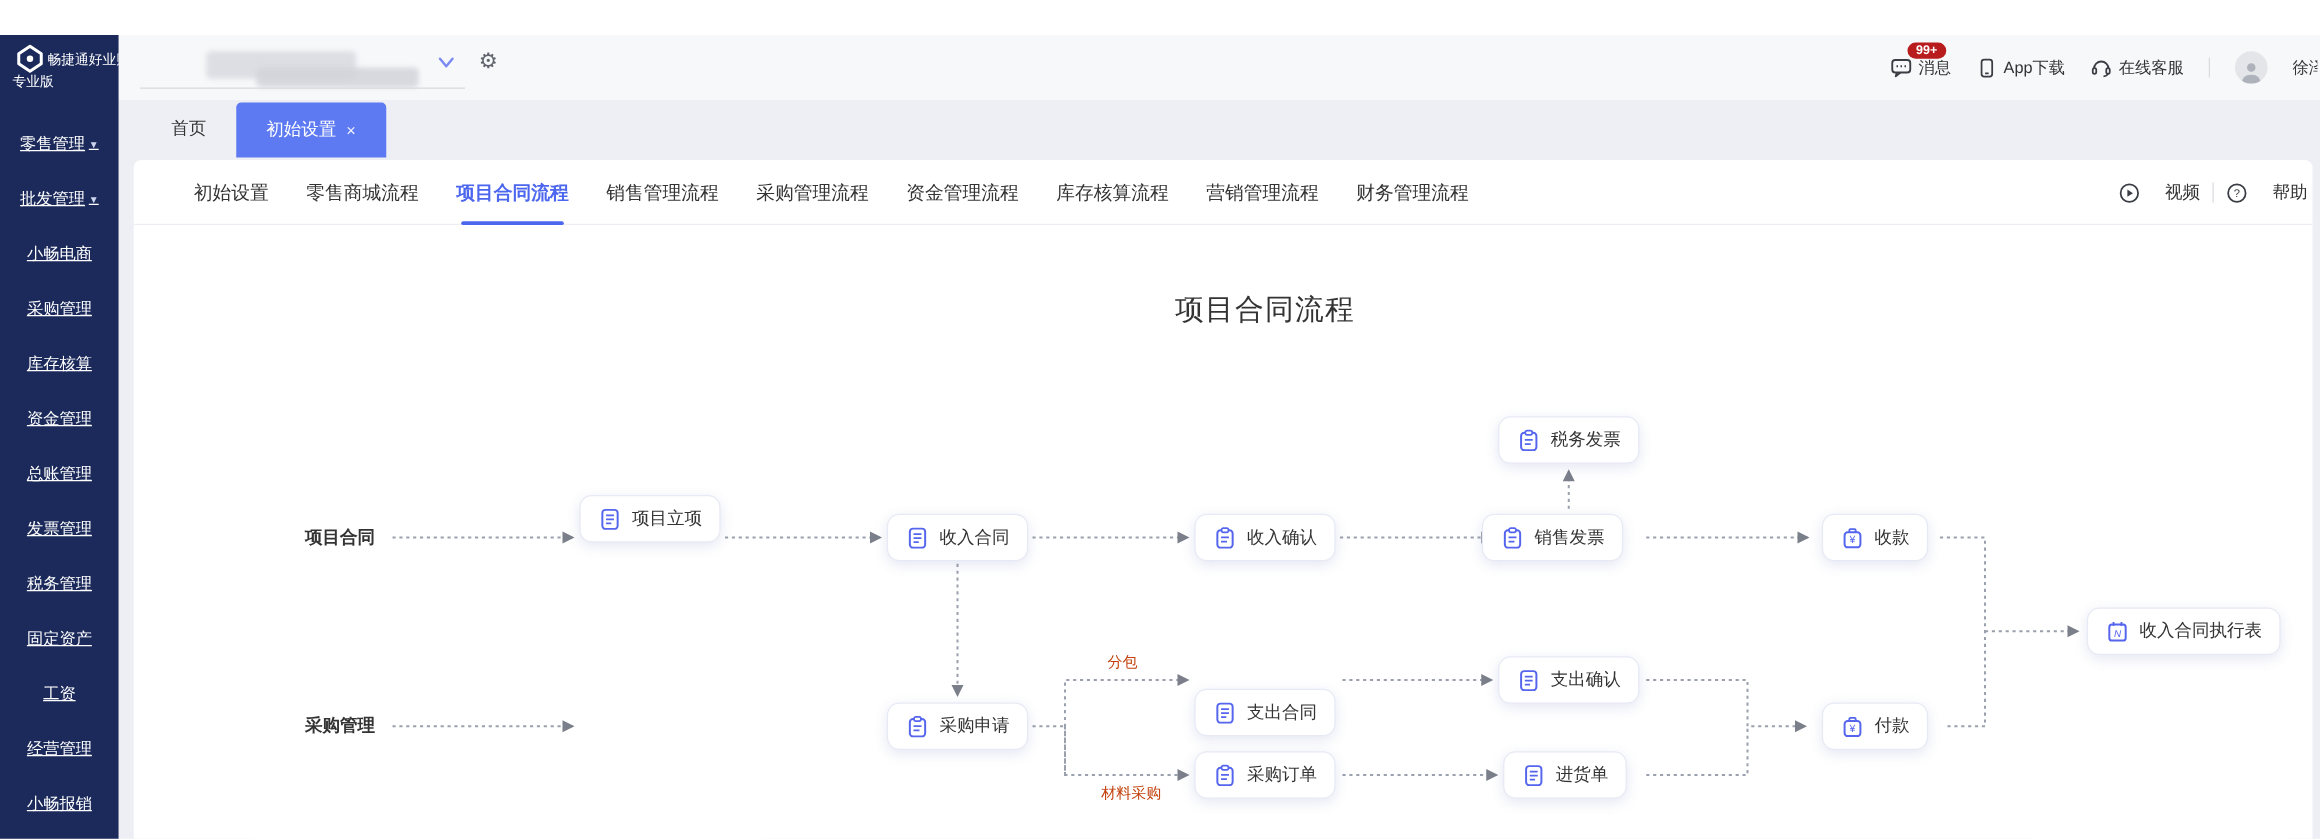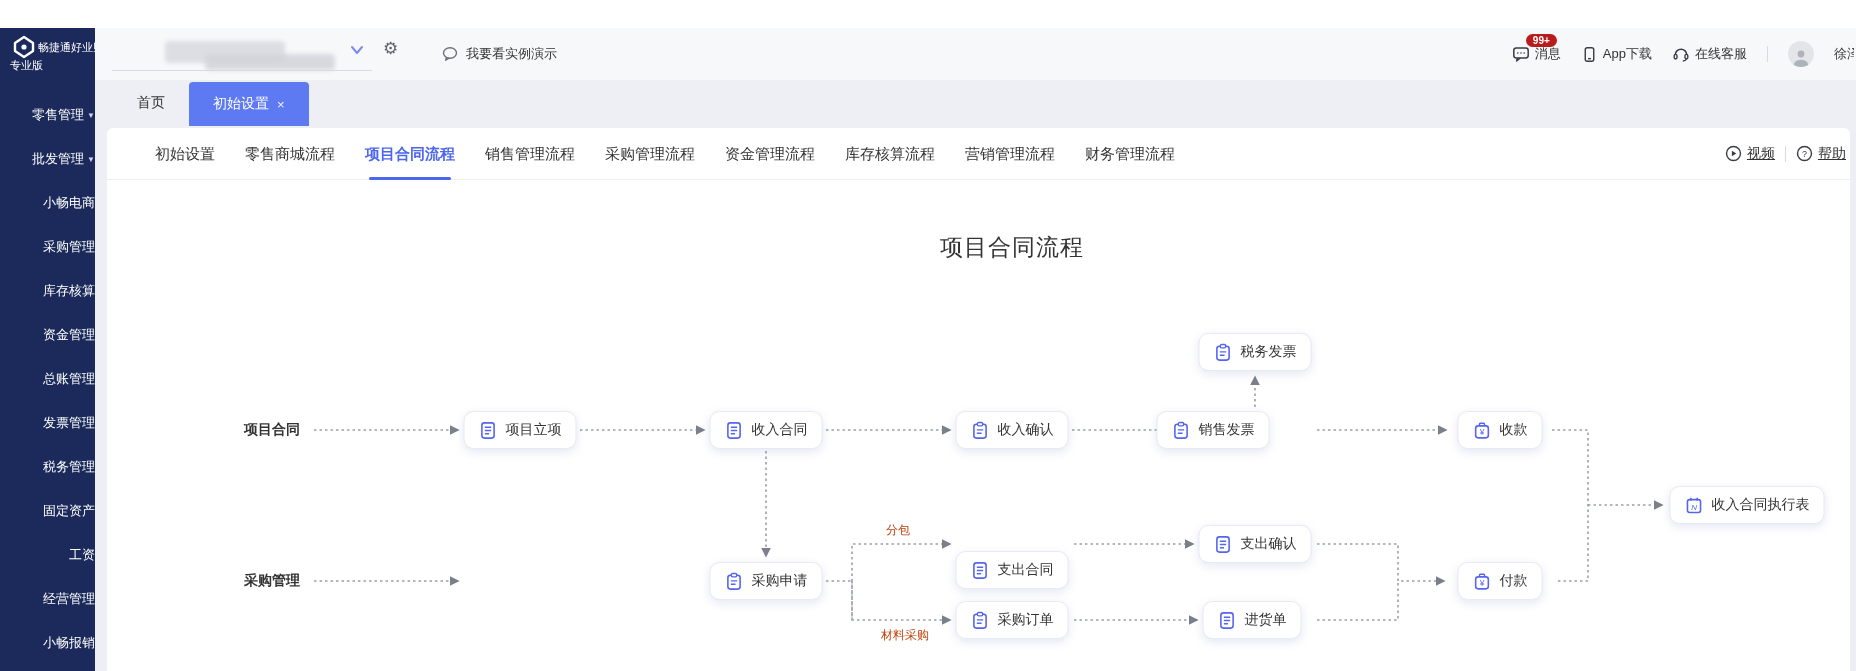--- a/index.html
+++ b/index.html
@@ -10,22 +10,22 @@
   
   #topstrip { left:0; top:0; width:1856px; height:28px; background:#ffffff; }
 
   
   #sidebar { left:0; top:28px; width:95px; height:643px; background:#1b2a5b; color:#fff; }
   #logo-area { position:absolute; left:0; top:0; width:95px; height:52px; }
   #logo-mark { position:absolute; left:12px; top:7px; }
   #logo-title { position:absolute; left:38px; top:12px; font-size:11px; color:#fff; white-space:nowrap; width:57px; overflow:hidden; }
   #logo-sub { position:absolute; left:10px; top:30px; font-size:11px; color:#fff; }
   #sidebar-list { position:absolute; left:0; top:65px; width:95px; }
-  .side-item { height:44px; display:flex; align-items:center; justify-content:flex-end;
-               font-size:13px; color:#fff; cursor:pointer; gap:3px; white-space:nowrap; }
+  .side-item { height:44px; display:flex; align-items:center; justify-content:center;
+               font-size:13px; color:#fff; cursor:pointer; gap:3px; white-space:nowrap;text-decoration:underline; }
   .side-caret { font-size:8px; color:#cdd4ee; }
 
   
   #header { left:95px; top:28px; width:1761px; height:52px; background:#f7f8fa; }
   .blurblob1 { position:absolute; left:70px; top:13px; width:120px; height:22px; background:#dcdee3; border-radius:4px; filter:blur(2px); }
   .blurblob2 { position:absolute; left:110px; top:26px; width:130px; height:16px; background:#d2d4da; border-radius:4px; filter:blur(2px); opacity:.85; }
   #combo-underline { position:absolute; left:17px; top:42px; width:260px; border-bottom:1px solid #d8dade; }
   #combo-caret { position:absolute; left:252px; top:12px; }
   #gear { position:absolute; left:288px; top:10px; font-size:17px; color:#60646c; cursor:pointer; }
   #demo-link { position:absolute; left:278px; top:0; height:52px; display:flex; align-items:center; gap:7px;
@@ -48,21 +48,21 @@
 
   
   #mainbg { left:95px; top:128px; width:1761px; height:543px; background:#edeff4; }
   #card { position:absolute; left:12px; top:0; right:6px; bottom:0; background:#fff; border-radius:6px 6px 0 0; }
   #flow-tabs-row { position:absolute; left:0; top:0; right:0; height:52px; border-bottom:1px solid #eceef3; }
   #flow-tabs { position:absolute; left:48px; top:0; height:52px; display:flex; gap:30px; }
   .ftab { height:52px; display:flex; align-items:center; font-size:15px; color:#333; cursor:pointer; position:relative; white-space:nowrap; }
   .ftab.active { color:#4c66ee; font-weight:bold; }
   .ftab.active::after { content:""; position:absolute; left:4px; right:4px; bottom:0; height:3px; background:#4c66ee; border-radius:2px; }
   #flow-tools { position:absolute; right:4px; top:0; height:52px; display:flex; align-items:center; gap:10px; font-size:14px; color:#333; }
-  .tool { display:flex; gap:5px; cursor:pointer;text-decoration:underline; }
+  .tool { display:flex; align-items:center; gap:20px; cursor:pointer; }
 
   
   #diagram { left:0; top:0; width:1856px; height:671px; pointer-events:none; }
   #flow-title { position:absolute; left:902px; top:232px; width:220px; text-align:center;
                 font-size:23px; color:#333; font-weight:500; letter-spacing:1px; }
   .rowlabel { position:absolute; transform:translate(-50%,-50%); font-size:14px; color:#333; font-weight:700; white-space:nowrap; }
   .branchlabel { position:absolute; transform:translate(-50%,-50%); font-size:12px; color:#c2410c; white-space:nowrap; }
   .fnode { position:absolute; transform:translate(-50%,-50%); height:38px; background:#fff;
            border:1px solid #e7e9f4; border-radius:10px; box-shadow:0 3px 10px rgba(96,108,180,0.16);
            display:flex; align-items:center; gap:8px; padding:0 14px; font-size:14px; color:#333;
@@ -130,27 +130,20 @@
 </div>
 
 <div id="header" class="abs">
   <div class="blurblob1"></div>
   <div class="blurblob2"></div>
   <div id="combo-underline"></div>
   <svg id="combo-caret" width="20" height="20" viewBox="0 0 20 20">
     <polyline points="5,7 10,13 15,7" fill="none" stroke="#7b8bf3" stroke-width="2" stroke-linecap="round" stroke-linejoin="round"></polyline>
   </svg>
   <div id="gear">⚙</div>
-  <div id="demo-link">
-    <svg width="18" height="18" viewBox="0 0 18 18">
-      <ellipse cx="9" cy="8" rx="6.5" ry="5.2" fill="none" stroke="#6a6e76" stroke-width="1.4"></ellipse>
-      <path d="M5.5 12.5 L4.6 15.2 L8 13.1" fill="none" stroke="#6a6e76" stroke-width="1.4" stroke-linejoin="round"></path>
-    </svg>
-    <span>我要看实例演示</span>
-  </div>
   <div id="header-right">
     <div class="hitem">
       <svg width="18" height="18" viewBox="0 0 18 18">
         <rect x="1.8" y="3" width="14.4" height="10" rx="2.4" fill="none" stroke="#3a3d44" stroke-width="1.5"></rect>
         <path d="M5.5 13 L4.6 16 L8.4 13" fill="none" stroke="#3a3d44" stroke-width="1.5" stroke-linejoin="round"></path>
         <line x1="5.2" y1="8" x2="6.4" y2="8" stroke="#3a3d44" stroke-width="1.6"></line>
         <line x1="8.4" y1="8" x2="9.6" y2="8" stroke="#3a3d44" stroke-width="1.6"></line>
         <line x1="11.6" y1="8" x2="12.8" y2="8" stroke="#3a3d44" stroke-width="1.6"></line>
       </svg>
       <span>消息</span>
@@ -253,21 +246,21 @@
       <polyline points="852,581 852,620 950,620" class="edge" marker-end="url(#arrowhead)"></polyline>
       <polyline points="1074,544 1193,544" class="edge" marker-end="url(#arrowhead)"></polyline>
       <polyline points="1074,620 1197,620" class="edge" marker-end="url(#arrowhead)"></polyline>
       <polyline points="1317,544 1398,544 1398,581 1444,581" class="edge" marker-end="url(#arrowhead)"></polyline>
       <polyline points="1317,620 1398,620 1398,582" class="edge"></polyline>
     </svg>
 <div class="rowlabel" style="left: 272px; top: 430px;">项目合同</div>
     <div class="rowlabel" style="left: 272px; top: 581px;">采购管理</div>
     <div class="branchlabel" style="left: 898px; top: 530px;">分包</div>
     <div class="branchlabel" style="left: 905px; top: 635px;">材料采购</div>
-    <div class="fnode" style="left: 520px; top: 430px; font-family: Liberation Serif, serif;">
+    <div class="fnode" style="left: 520px; top: 415px; font-family: Liberation Serif, serif;">
       <span style="display: inline-flex;">
         <svg width="19" height="19" viewBox="0 0 18 18">
           <rect x="3.2" y="1.8" width="11.6" height="14.4" rx="2.4" fill="none" stroke="#5565ee" stroke-width="1.5"></rect>
           <line x1="6" y1="6" x2="12" y2="6" stroke="#5565ee" stroke-width="1.4"></line>
           <line x1="6" y1="9" x2="12" y2="9" stroke="#5565ee" stroke-width="1.4"></line>
           <line x1="6" y1="12" x2="10" y2="12" stroke="#5565ee" stroke-width="1.4"></line>
         </svg>
       </span>
       <span>项目立项</span>
     </div>
@@ -297,21 +290,21 @@
       <span style="display: inline-flex;">
         <svg width="19" height="19" viewBox="0 0 18 18">
           <rect x="3.2" y="3" width="11.6" height="13.2" rx="2.4" fill="none" stroke="#5565ee" stroke-width="1.5"></rect>
           <rect x="6.4" y="1.4" width="5.2" height="3.2" rx="1.3" fill="#fff" stroke="#5565ee" stroke-width="1.3"></rect>
           <line x1="6" y1="8.4" x2="12" y2="8.4" stroke="#5565ee" stroke-width="1.4"></line>
           <line x1="6" y1="11.6" x2="10.5" y2="11.6" stroke="#5565ee" stroke-width="1.4"></line>
         </svg>
       </span>
       <span>税务发票</span>
     </div>
-    <div class="fnode" style="left: 1213px; top: 430px; text-align: right;">
+    <div class="fnode" style="left: 1242px; top: 430px; text-align: right;">
       <span style="display: inline-flex;">
         <svg width="19" height="19" viewBox="0 0 18 18">
           <rect x="3.2" y="3" width="11.6" height="13.2" rx="2.4" fill="none" stroke="#5565ee" stroke-width="1.5"></rect>
           <rect x="6.4" y="1.4" width="5.2" height="3.2" rx="1.3" fill="#fff" stroke="#5565ee" stroke-width="1.3"></rect>
           <line x1="6" y1="8.4" x2="12" y2="8.4" stroke="#5565ee" stroke-width="1.4"></line>
           <line x1="6" y1="11.6" x2="10.5" y2="11.6" stroke="#5565ee" stroke-width="1.4"></line>
         </svg>
       </span>
       <span>销售发票</span>
     </div>

